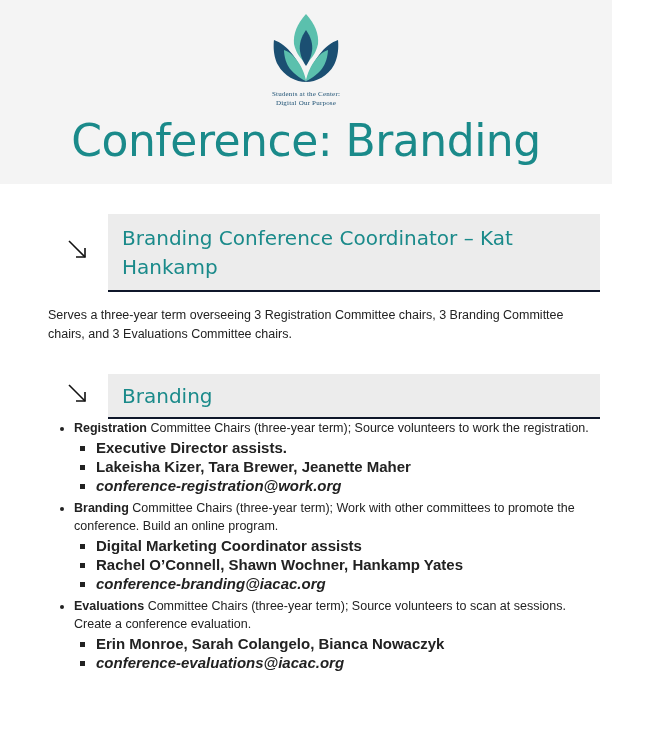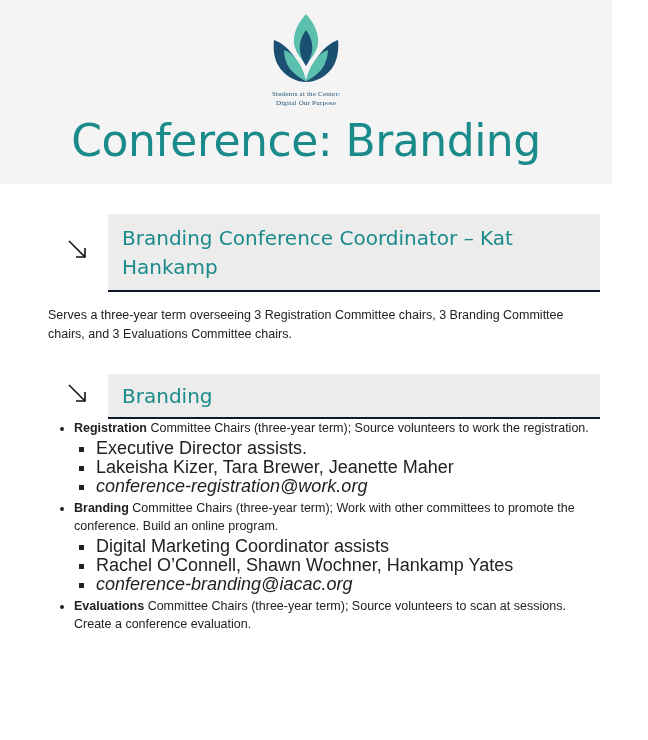--- a/index.html
+++ b/index.html
@@ -122,24 +122,25 @@
     line-height: 18px;
     margin-bottom: 1px;
     color: #222;
   }
   ul.lvl2 {
     margin: 2px 0 4px 0;
     padding-left: 22px;
     list-style-type: square;
   }
   ul.lvl2 > li {
-    font-size: 18px;
+    font-size: 15px;
     line-height: 18px;
     color: #222;
     margin-bottom: 1px;
+    font-weight: bold;
   }
   .bold { font-weight: bold; margin-top: 28px; }
   .email {
     font-style: italic;
     color: #222;
   }
 </style>
 </head>
 <body>
 
@@ -207,18 +208,22 @@
         <span class="bold">Branding</span><span> Committee Chairs (three-year term); Work with other committees to promote the conference. Build an online program.</span>
         <ul class="lvl2">
           <li><span>Digital Marketing Coordinator assists</span></li>
           <li><span>Rachel O’Connell, Shawn Wochner, Hankamp Yates</span></li>
           <li><span class="email">conference-branding@iacac.org</span></li>
         </ul>
       </li>
 
       <li>
         <span class="bold">Evaluations</span><span> Committee Chairs (three-year term); Source volunteers to scan at sessions. Create a conference evaluation.</span>
+        <ul class="lvl2">
+          <li><span>Erin Monroe, Sarah Colangelo, Bianca Nowaczyk</span></li>
+          <li><span class="email">conference-evaluations@iacac.org</span></li>
+        </ul>
       </li>
 
     </ul>
   </div>
 
 </div>
 
 </body></html>

